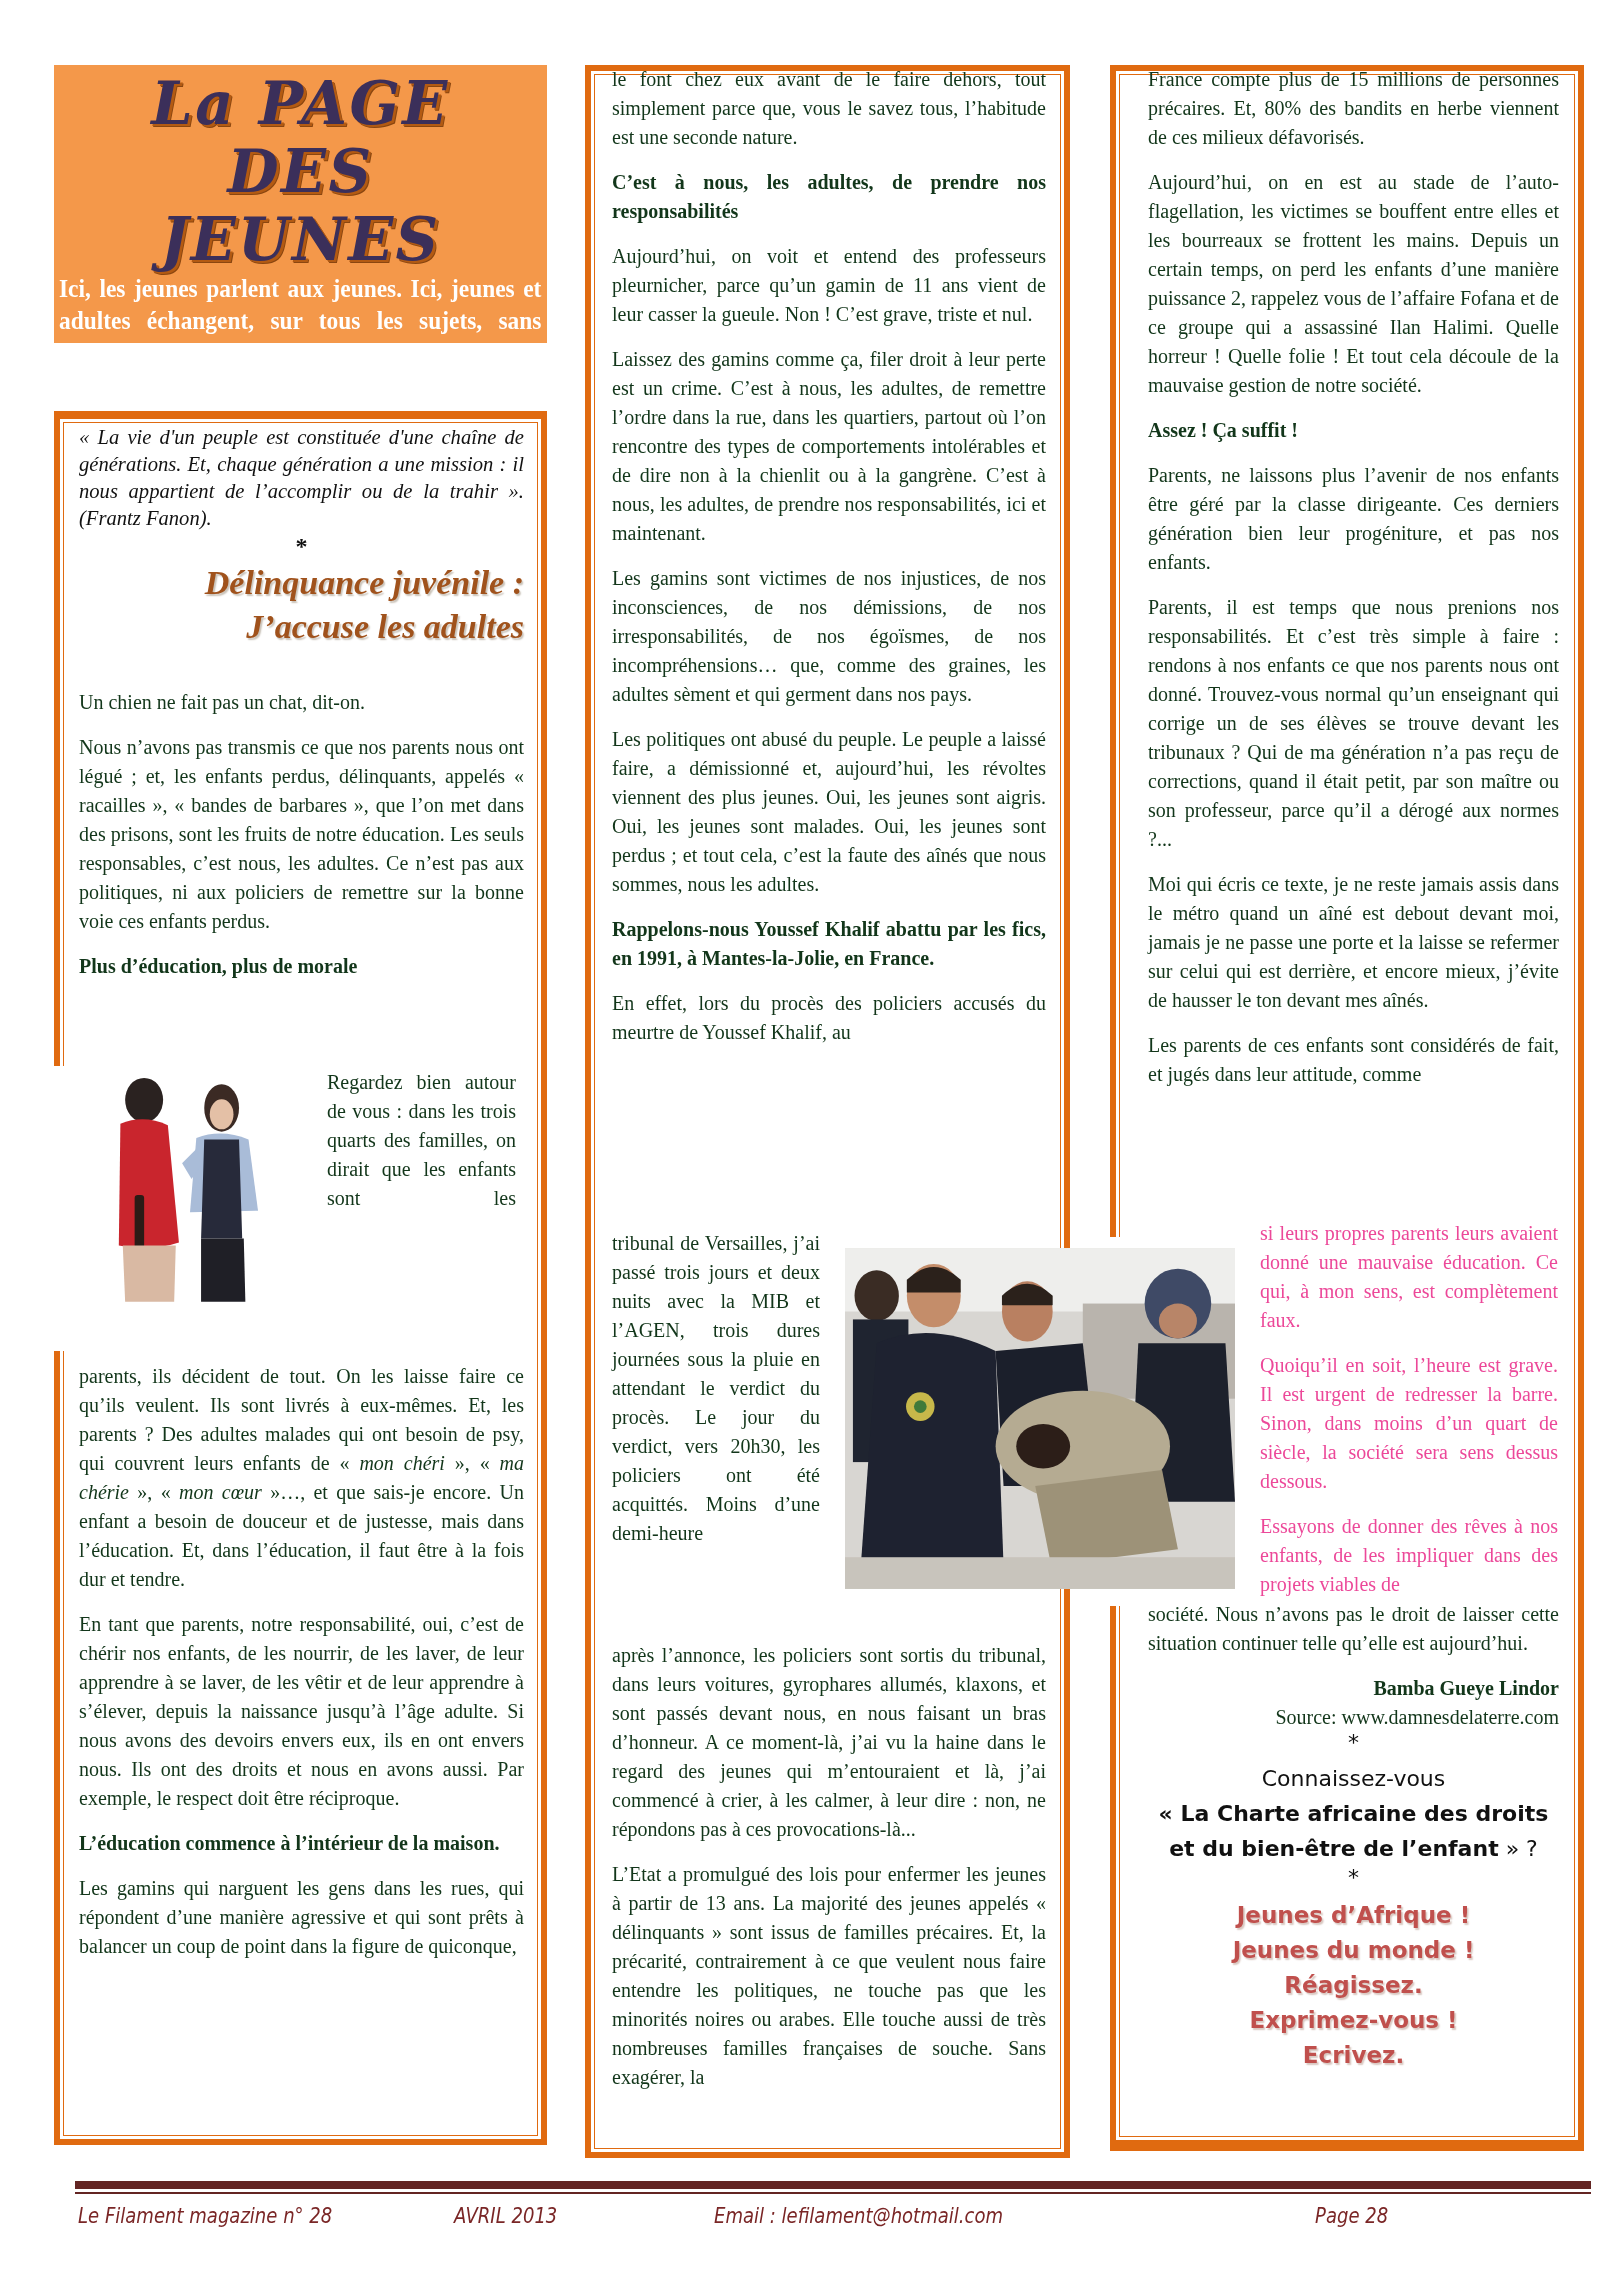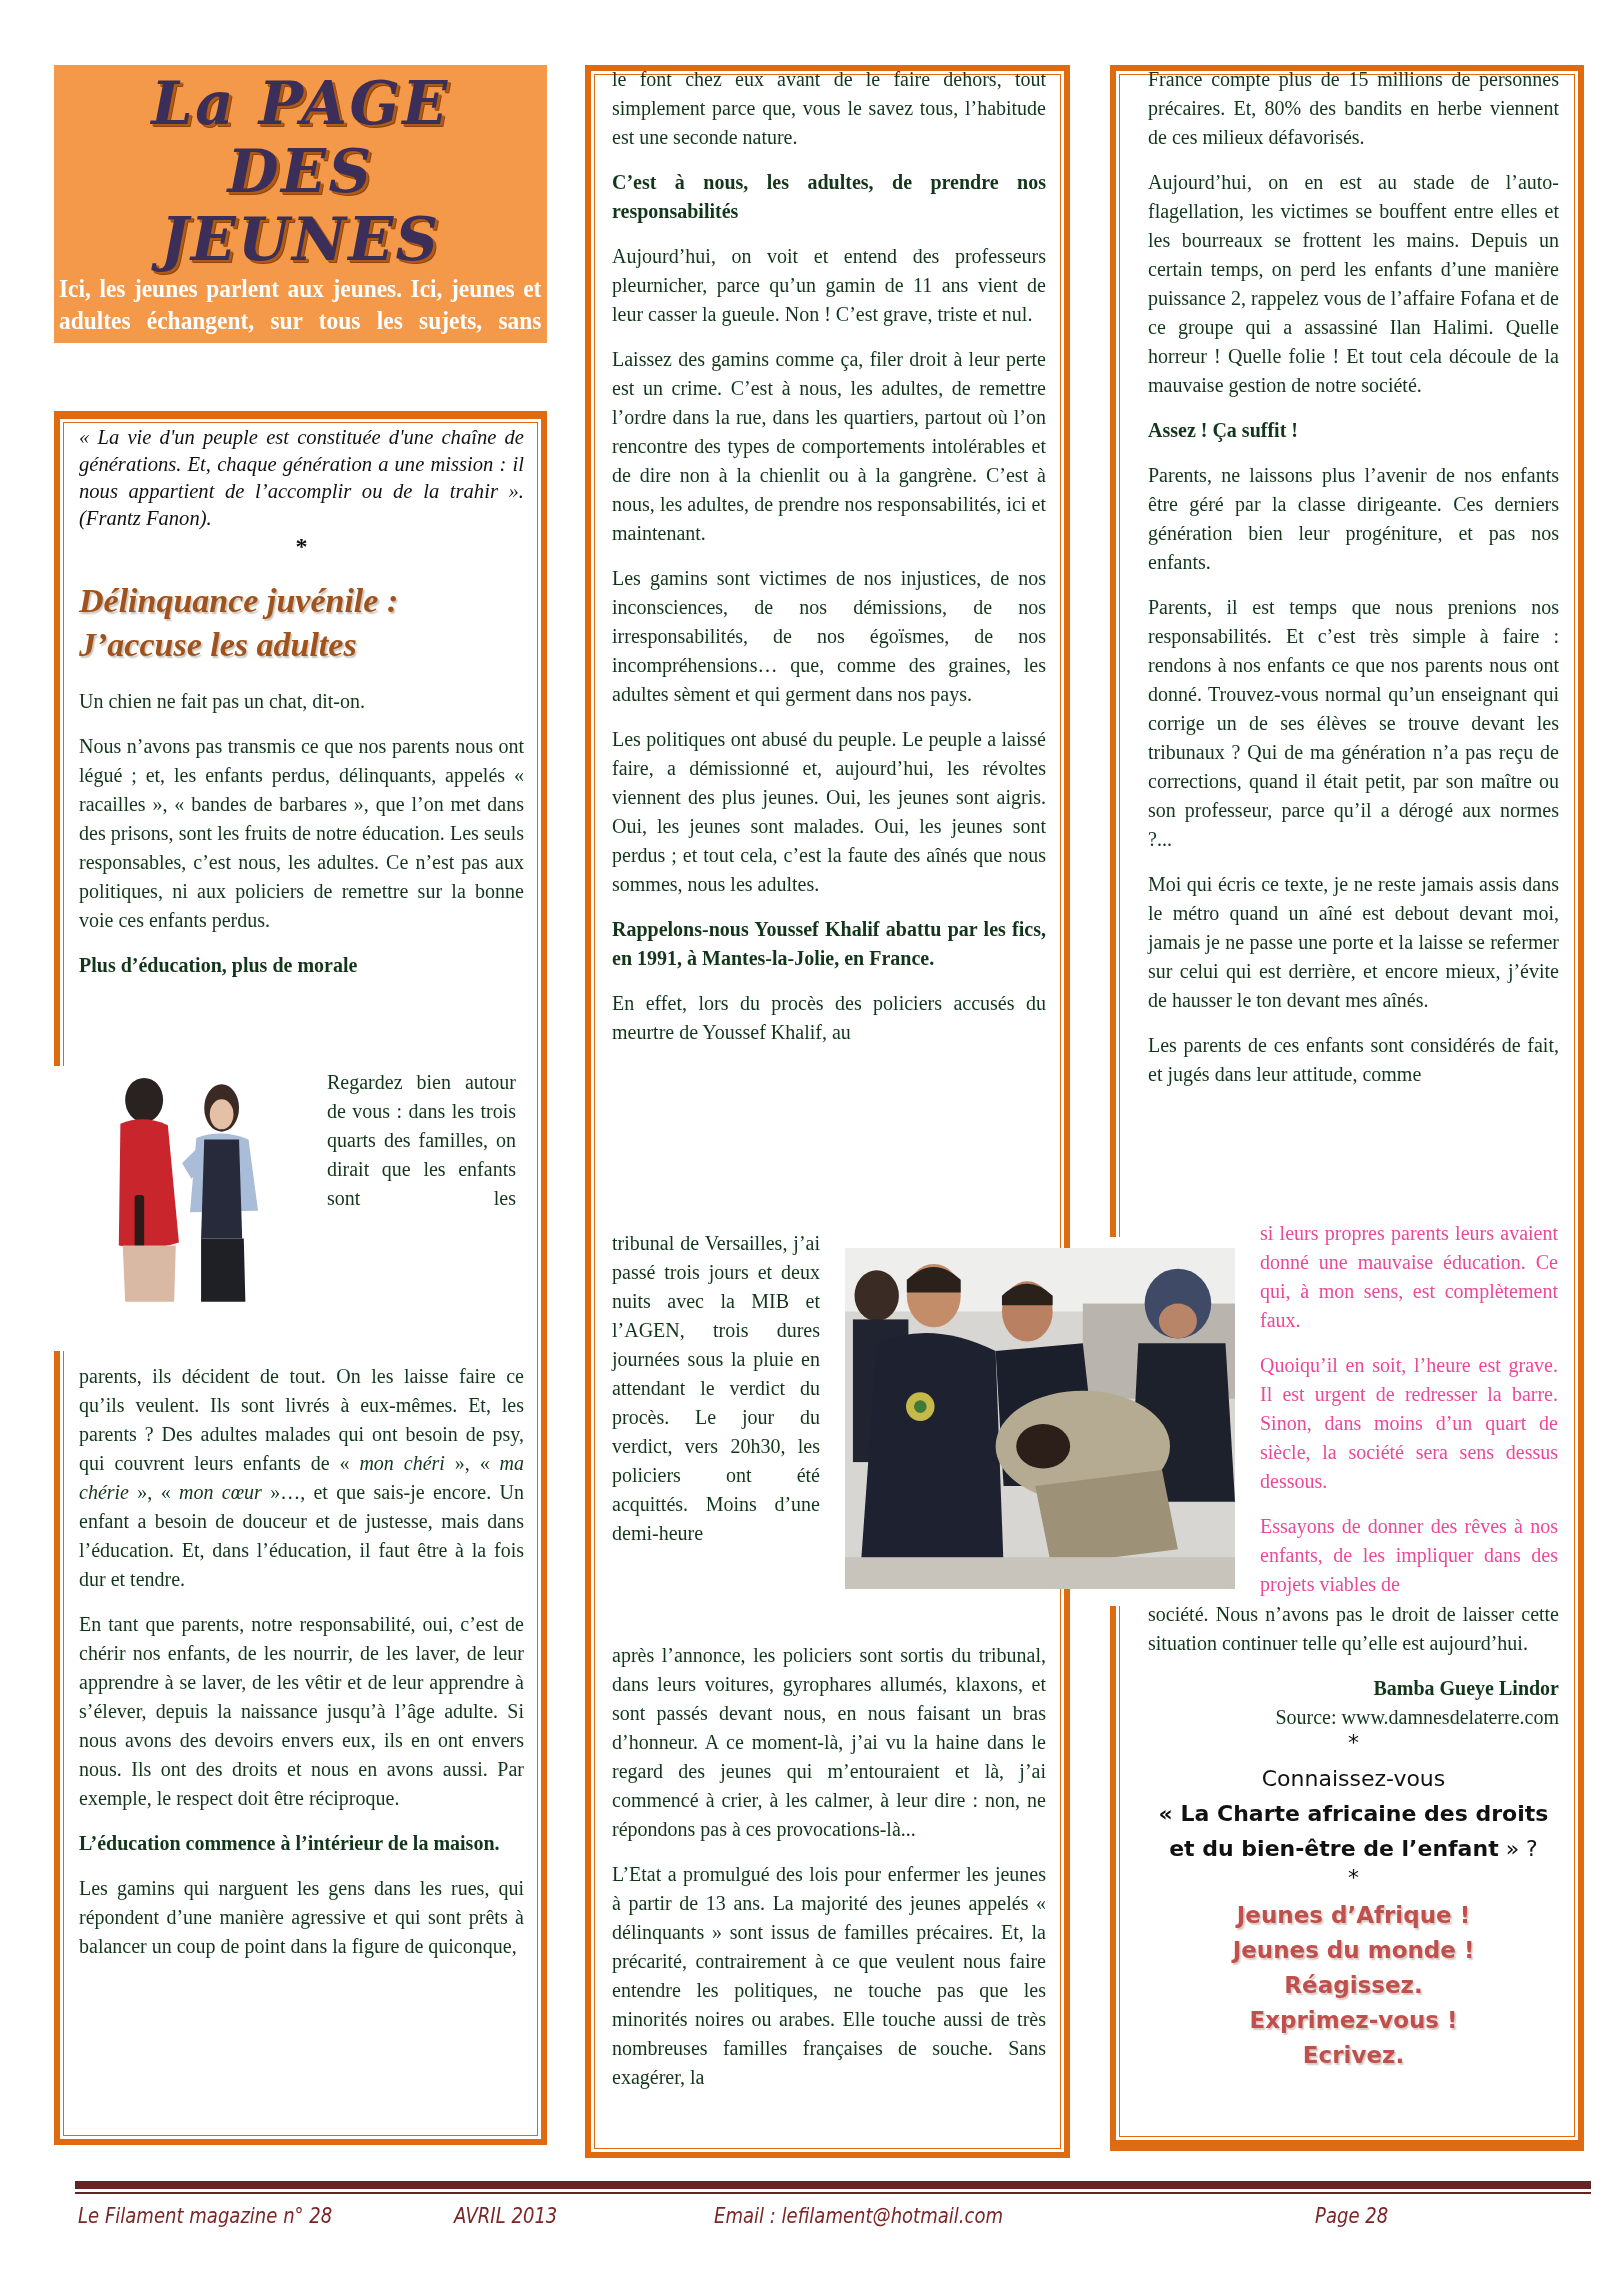--- a/index.html
+++ b/index.html
@@ -43,22 +43,22 @@
   
   .frame-1 { left: 54px; top: 411px; width: 493px; height: 1734px; border-top-width: 8px; }
   .frame-1-gap { position: absolute; left: 48px; top: 1066px; width: 79px; height: 285px; background: #fff; z-index: 2; }
   .col1 { position: absolute; left: 79px; top: 424px; width: 445px; z-index: 3; }
   .quote {
     font-style: italic; font-size: 20.6px; line-height: 27px; text-align: justify; color: #111;
     font-family: "Liberation Serif", serif;
   }
   .star { text-align: center; font-weight: bold; font-size: 24px; color: #111; line-height: 28.5px; }
   .article-title {
-    text-align: left; color: #a0521c; font-weight: bold; font-style: italic;
-    font-size: 34px; line-height: 44px; margin-top: 18px;
+    text-align: right; color: #a0521c; font-weight: bold; font-style: italic;
+    font-size: 34px; line-height: 44px; margin-top: 0;
     text-shadow: 1.6px 1.6px 1.6px #c9c2b8;
   }
   .photo-1 {
     position: absolute; left: 103px; top: 1076px; width: 174px; height: 226px; z-index: 3;
   }
   .wrap-1 {
     position: absolute; left: 327px; top: 1068px; width: 189px; z-index: 3;
     font-size: 20px; line-height: 29px; text-align: justify; color: #12361a;
   }
   .col1-lower { position: absolute; left: 79px; top: 1362px; width: 445px; z-index: 3; }
@@ -118,21 +118,21 @@
 <div class="frame frame-1"></div>
 <div class="frame-1-gap"></div>
 
 <div class="col1">
   <div class="quote">« La vie d'un peuple est constituée d'une chaîne de générations. Et, chaque génération a une mission : il nous appartient de l’accomplir ou de la trahir ». (Frantz Fanon).</div>
   <div class="star">*</div>
   <div class="article-title">
     <div>Délinquance juvénile :</div>
     <div>J’accuse les adultes</div>
   </div>
-  <div class="col-text" style="margin-top:20px;">
+  <div class="col-text" style="margin-top:39px;">
     <p>Un chien ne fait pas un chat, dit-on.</p>
     <p>Nous n’avons pas transmis ce que nos parents nous ont légué ; et, les enfants perdus, délinquants, appelés « racailles », « bandes de barbares », que l’on met dans des prisons, sont les fruits de notre éducation. Les seuls responsables, c’est nous, les adultes. Ce n’est pas aux politiques, ni aux policiers de remettre sur la bonne voie ces enfants perdus.</p>
     <p class="sub">Plus d’éducation, plus de morale</p>
   </div>
 </div>
 
 <svg class="photo-1" viewBox="0 0 220 285">
   <rect width="220" height="285" fill="#ffffff"></rect>
 
   <ellipse cx="52" cy="30" rx="24" ry="28" fill="#2a2220"></ellipse>

